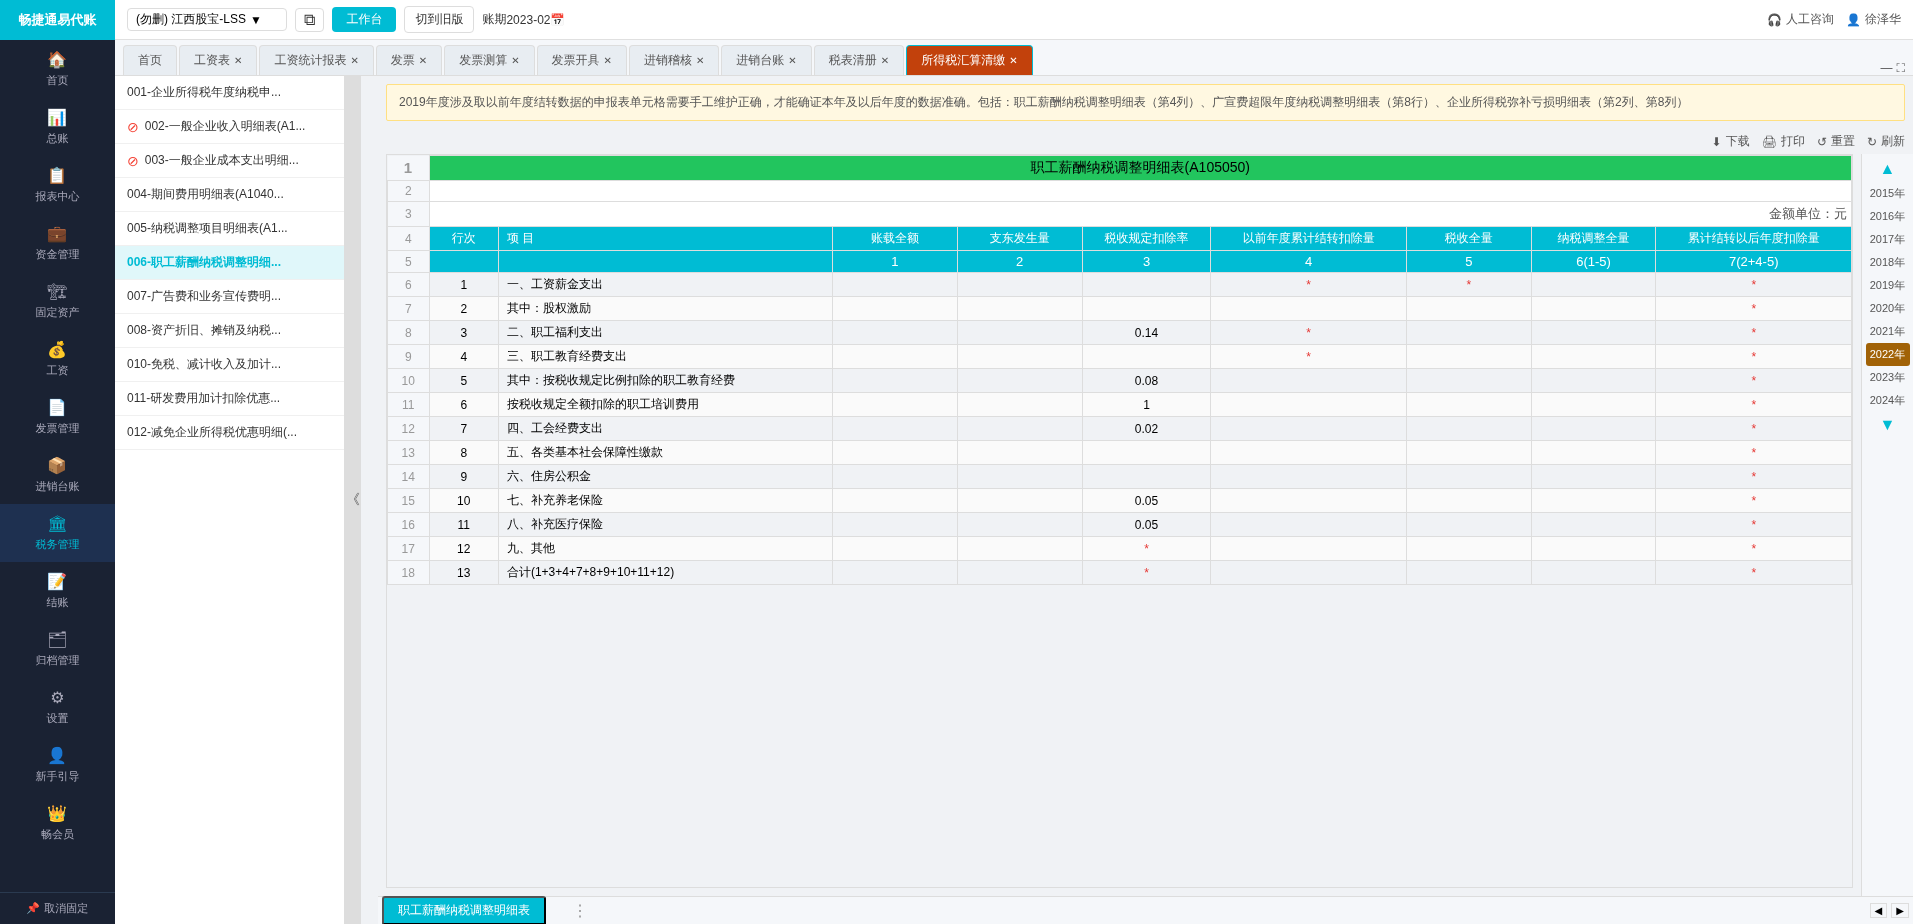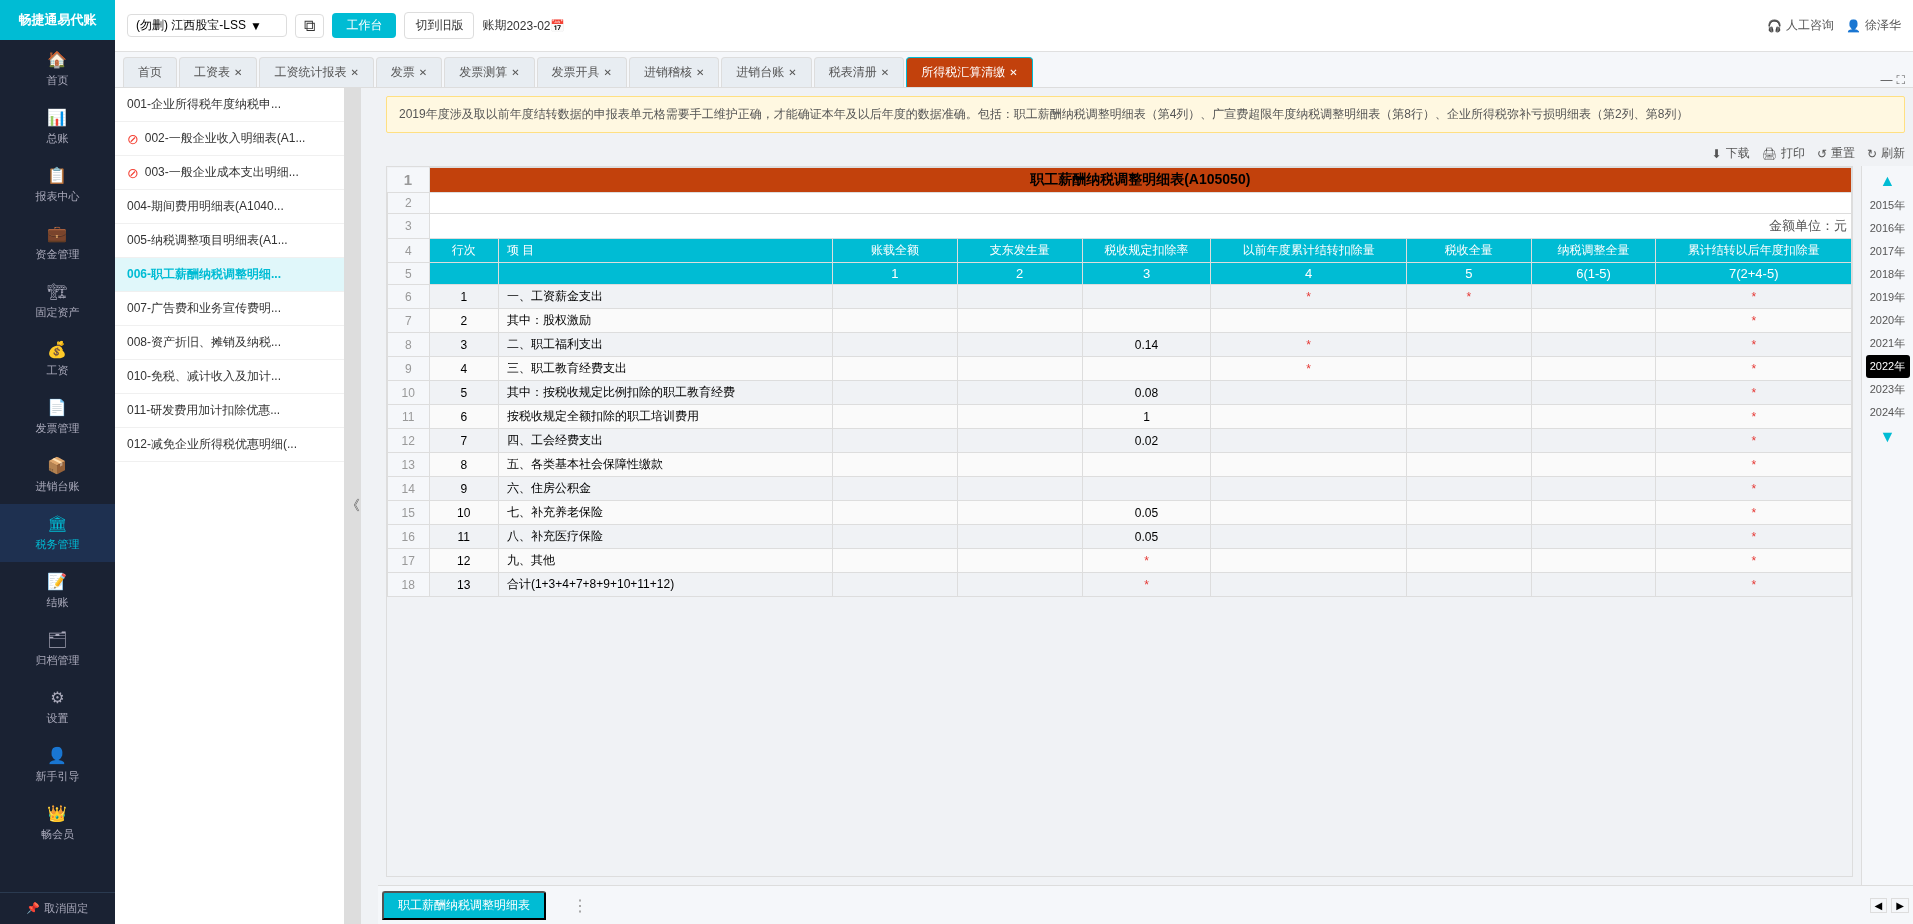--- a/index.html
+++ b/index.html
@@ -9,21 +9,21 @@
     .sidebar { width: 115px; background: #1a2233; color: #ccc; display: flex; flex-direction: column; height: 100%; flex-shrink: 0; }
     .sidebar-logo { background: #00bcd4; color: white; font-size: 13px; font-weight: bold; padding: 10px 8px; text-align: center; height: 40px; display: flex; align-items: center; justify-content: center; }
     .sidebar-item { display: flex; flex-direction: column; align-items: center; padding: 10px 4px; cursor: pointer; font-size: 11px; color: #aab; gap: 4px; }
     .sidebar-item .icon { font-size: 16px; }
     .sidebar-bottom { margin-top: auto; padding: 8px 4px; border-top: 1px solid #2a3a50; font-size: 11px; color: #aab; display: flex; align-items: center; justify-content: center; cursor: pointer; gap: 4px; }
 
     
     .main { flex: 1; display: flex; flex-direction: column; overflow: hidden; background: #f0f2f5; }
 
     
-    .topbar { height: 52px; background: white; display: flex; align-items: center; padding: 0 12px; gap: 8px; border-bottom: 1px solid #e0e0e0; flex-shrink: 0; }
+    .topbar { height: 40px; background: white; display: flex; align-items: center; padding: 0 12px; gap: 8px; border-bottom: 1px solid #e0e0e0; flex-shrink: 0; }
     .topbar-company { background: white; border: 1px solid #ddd; border-radius: 4px; padding: 2px 8px; font-size: 12px; display: flex; align-items: center; gap: 4px; cursor: pointer; min-width: 160px; }
     .topbar-btn { background: #00bcd4; color: white; border: none; border-radius: 4px; padding: 4px 14px; font-size: 12px; cursor: pointer; }
     .topbar-btn-outline { background: white; color: #333; border: 1px solid #ddd; border-radius: 4px; padding: 4px 10px; font-size: 12px; cursor: pointer; }
     .topbar-right { margin-left: auto; display: flex; align-items: center; gap: 12px; font-size: 12px; color: #555; }
     .topbar-icon-btn { background: none; border: none; cursor: pointer; font-size: 12px; color: #555; display: flex; align-items: center; gap: 4px; }
 
     
     .tabbar { height: 36px; background: #f5f7fa; border-bottom: 1px solid #ddd; display: flex; align-items: flex-end; padding: 0 8px; flex-shrink: 0; gap: 2px; }
     .tab { padding: 6px 14px; font-size: 12px; cursor: pointer; background: #e8edf2; border-radius: 4px 4px 0 0; color: #555; border: 1px solid #ddd; border-bottom: none; display: flex; align-items: center; gap: 4px; }
     .tab.active { background: #c2410c; color: white; border-color: #00bcd4; }
@@ -65,25 +65,25 @@
     .col-G { width: 90px; }
     .col-H { width: 90px; }
     .col-I { width: 110px; }
     .title-row td { text-align: center; font-size: 15px; font-weight: bold; background: white; border: none; }
     .header-row1 th { background: #00bcd4; color: white; }
     .header-row2 th { background: #00bcd4; color: white; font-size: 13px; }
 
     
     .year-panel { width: 52px; background: #f5f7fa; border-left: 1px solid #ddd; display: flex; flex-direction: column; align-items: center; padding: 4px 0; gap: 2px; overflow-y: auto; flex-shrink: 0; }
     .year-item { width: 44px; font-size: 11px; padding: 4px 2px; text-align: center; cursor: pointer; border-radius: 3px; color: #555; }
-    .year-item.active { background: #000000; color: white; }
+    .year-item.active { background: #a16207; color: white; }
     .year-arrow { background: none; border: none; cursor: pointer; color: #00bcd4; font-size: 16px; width: 100%; text-align: center; padding: 2px; }
 
     
-    .sheet-bar { height: 39px; background: #f5f7fa; border-top: 1px solid #ddd; display: flex; align-items: center; padding: 0 4px; gap: 18px; flex-shrink: 0; }
+    .sheet-bar { height: 28px; background: #f5f7fa; border-top: 1px solid #ddd; display: flex; align-items: center; padding: 0 4px; gap: 18px; flex-shrink: 0; }
     .sheet-tab { padding: 4px 14px; font-size: 12px; background: #00bcd4; color: white; border-radius: 3px 3px 0 0; cursor: pointer; }
     .sheet-nav { margin-left: auto; display: flex; gap: 4px; align-items: center; }
     .sheet-nav button { background: none; border: 1px solid #ddd; font-size: 10px; cursor: pointer; padding: 1px 4px; }
     .sheet-dots { color: #999; font-size: 16px; margin: 0 8px; cursor: pointer; }
 
     
     ::-webkit-scrollbar { width: 6px; height: 6px; }
     ::-webkit-scrollbar-track { background: #f1f1f1; }
     ::-webkit-scrollbar-thumb { background: #ccc; border-radius: 3px; }
 
@@ -298,21 +298,21 @@
         </button>
       </div>
 
       <div style="display:flex;flex:1;overflow:hidden;margin:0 0 0 0;">
         <div class="table-container">
           <table class="spreadsheet">
             <thead>
 
               <tr class="title-row">
                 <td class="row-num">1</td>
-                <td colspan="9" style="text-align:center;font-size:14px;font-weight:bold;background:#c2410c;border:1px solid #ddd;">职工薪酬纳税调整明细表(A105050)</td>
+                <td colspan="9" style="text-align:center;font-size:14px;font-weight:normal;background:#22c55e;border:1px solid #ddd;">职工薪酬纳税调整明细表(A105050)</td>
               </tr>
 
               <tr>
                 <td class="row-num">2</td>
                 <td colspan="9" style="background:white;border:1px solid #ddd;"></td>
               </tr>
 
               <tr>
                 <td class="row-num">3</td>
                 <td colspan="9" style="text-align:right;font-size:13px;color:#555;background:white;border:1px solid #ddd;">金额单位：元</td>

